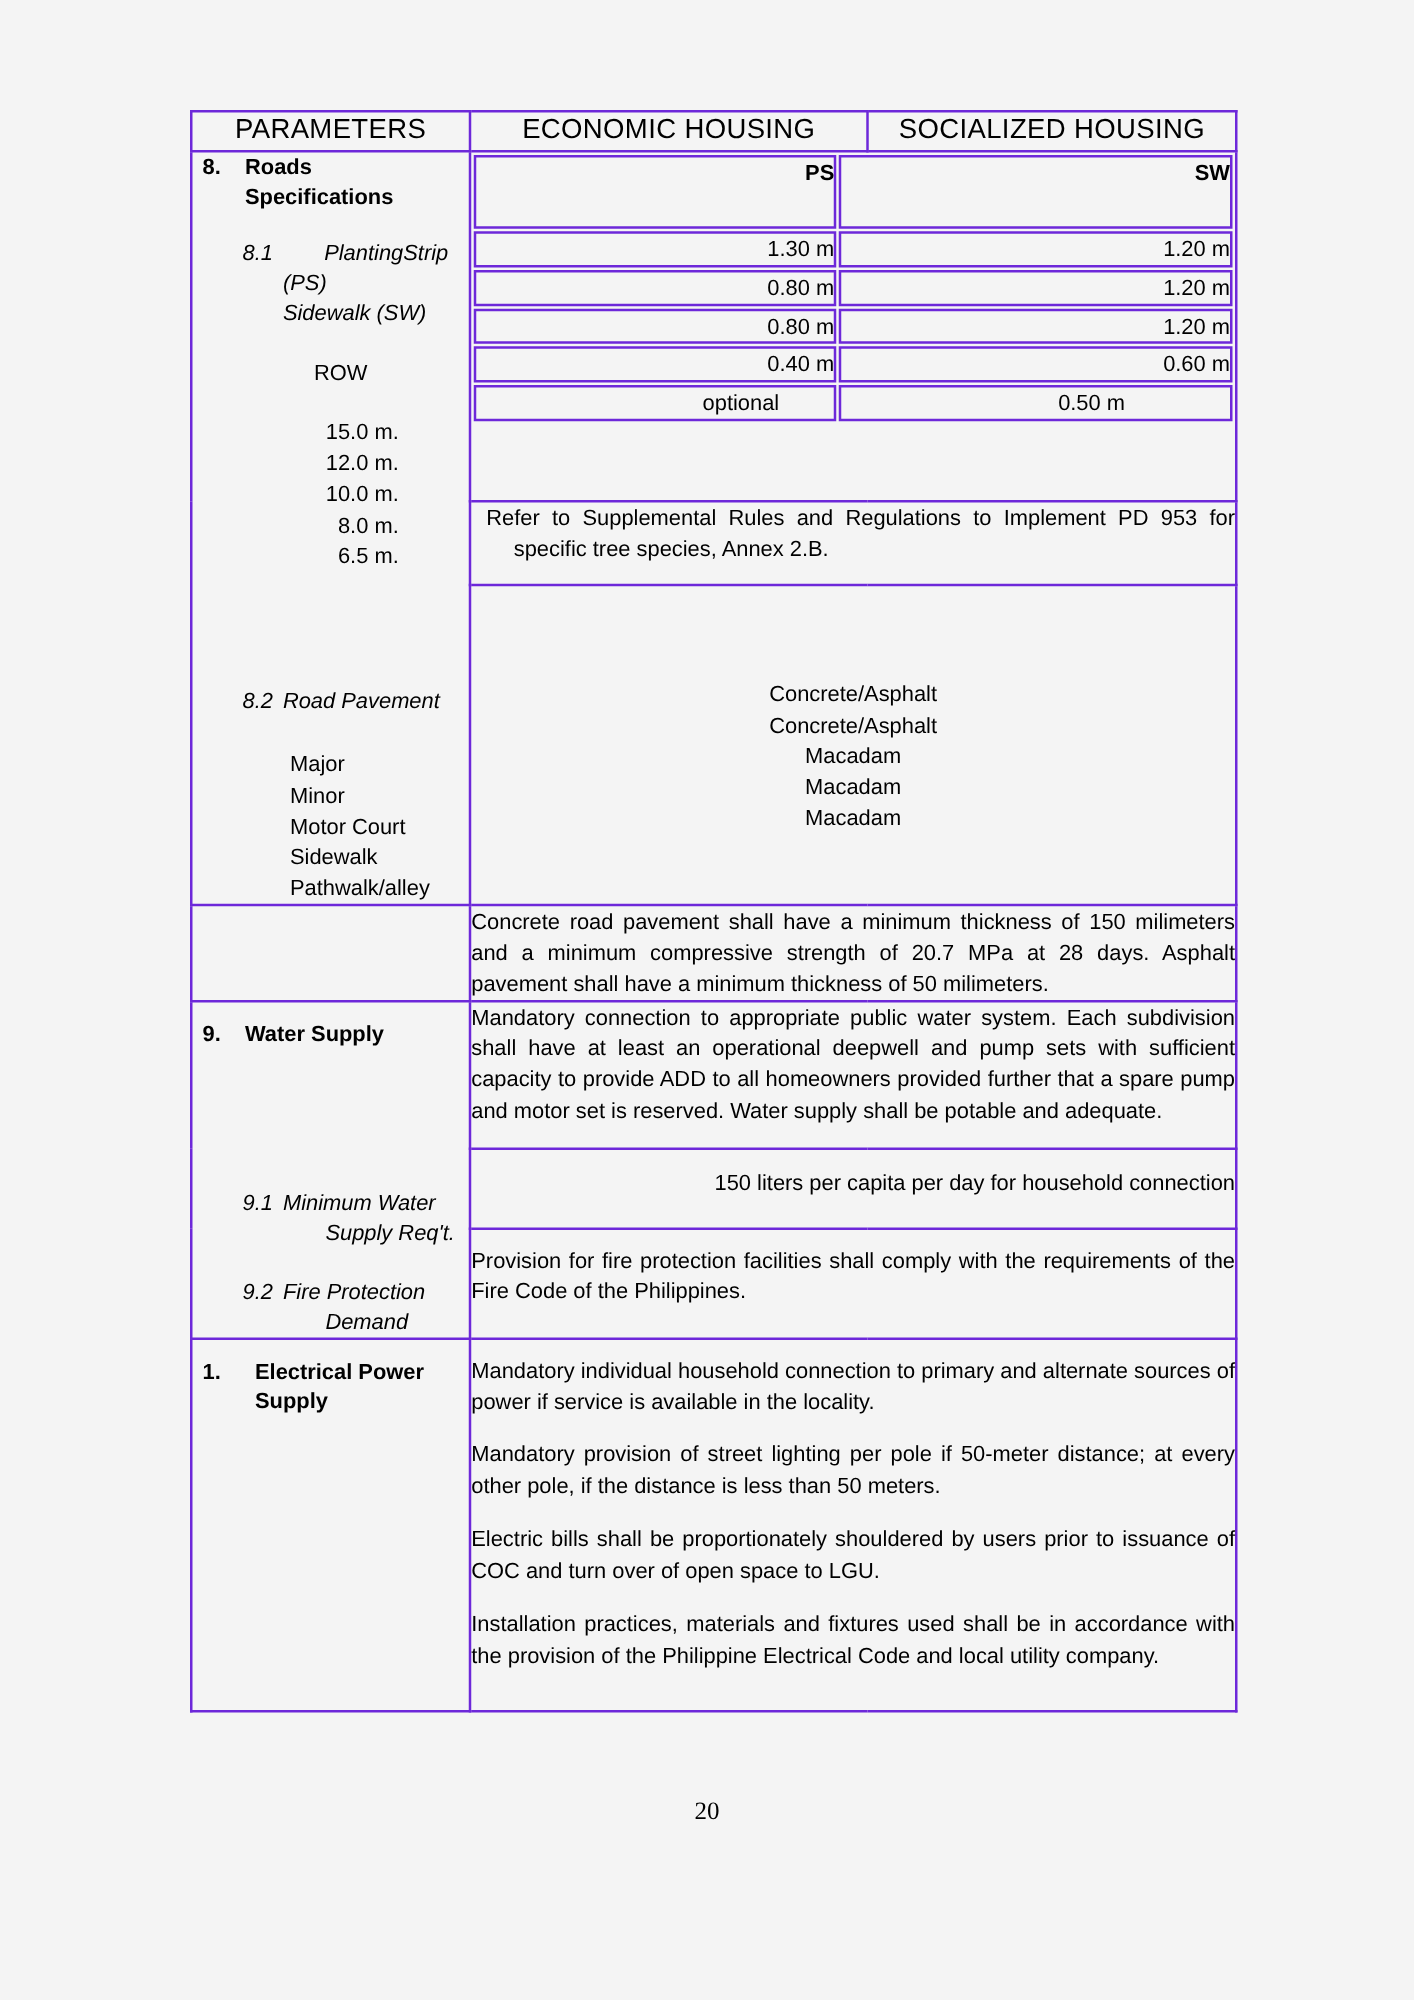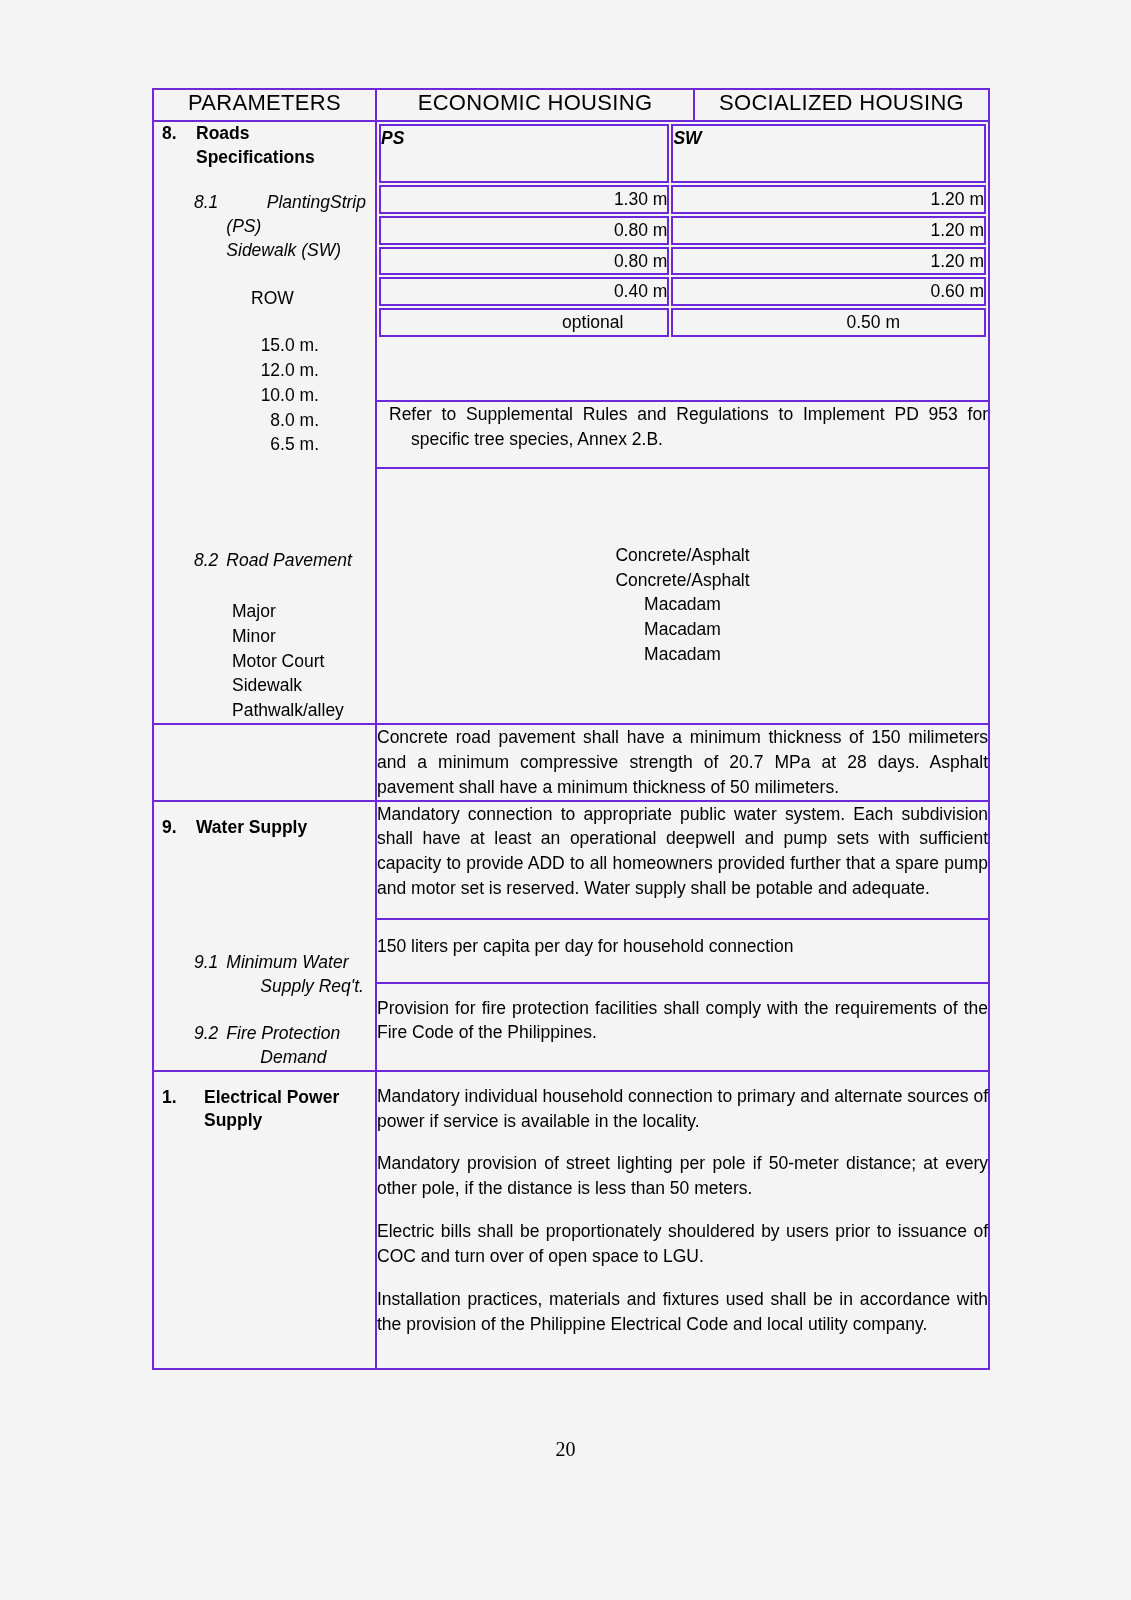--- a/index.html
+++ b/index.html
@@ -86,22 +86,23 @@
     padding-left: 40px;
   }
   .sub-head .sline {
     display: flex;
     gap: 8px;
   }
   .sub-head .sn { flex: 0 0 auto; text-align: right; }
   .sub-head .stxt { flex: 1 1 auto; }
   .sub-head .spread {
     display: flex;
-    justify-content: center;
+    justify-content: flex-start;
     width: 180px;
+    margin-left: 33px;
   }
   .sub-head .indent { padding-left: 34px; }
 
   .row-label {
     text-align: center;
     font-size: 17.5px;
     line-height: 1.42;
     margin-left: 16px;
   }
   .row-list {
@@ -117,23 +118,22 @@
   }
 
   
   .pssw {
     width: 100%;
     font-size: 17.5px;
     line-height: 1.42;
   }
   .pssw .hd {
     font-weight: bold;
-    text-align: left;
+    text-align: right;
     padding-bottom: 30px;
-    font-style: italic;
   }
   .pssw .v { text-align: right; }
   .col-ps { width: 48%; padding-right: 22px; }
   .col-sw { width: 52%; padding-right: 60px; }
   .pssw .last .col-ps { padding-right: 44px; }
   .pssw .last .col-sw { padding-right: 84px; }
 
   .center-block {
     text-align: center;
     font-size: 17.5px;
@@ -336,21 +336,21 @@
       </td>
 
       <td class="cell-r" colspan="2">
         <div>Mandatory connection to appropriate public water system. Each subdivision shall have at least an operational deepwell and pump sets with sufficient capacity to provide ADD to all homeowners provided further that a spare pump and motor set is reserved. Water supply shall be potable and adequate.</div>
       </td>
     </tr>
 
     <tr>
       <td class="cell-r" colspan="2">
         <div style="height:14px"></div>
-        <div style="text-align:left">150 liters per capita per day for household connection</div>
+        <div style="text-align:right">150 liters per capita per day for household connection</div>
         <div style="height:14px"></div>
       </td>
     </tr>
 
     <tr>
       <td class="cell-r" colspan="2">
         <div style="height:12px"></div>
         <div>Provision for fire protection facilities shall comply with the requirements of the Fire Code of the Philippines.</div>
         <div style="height:12px"></div>
       </td>

